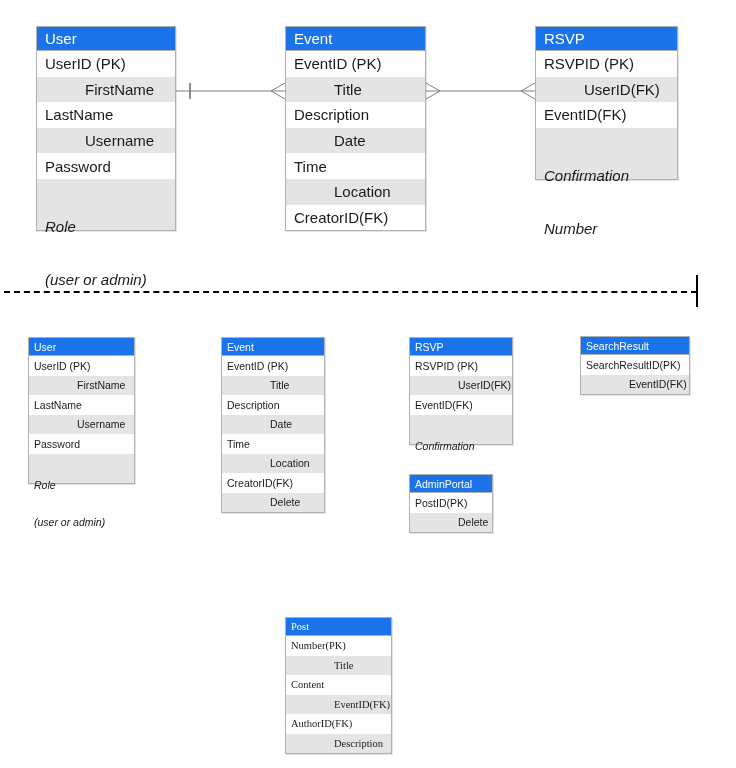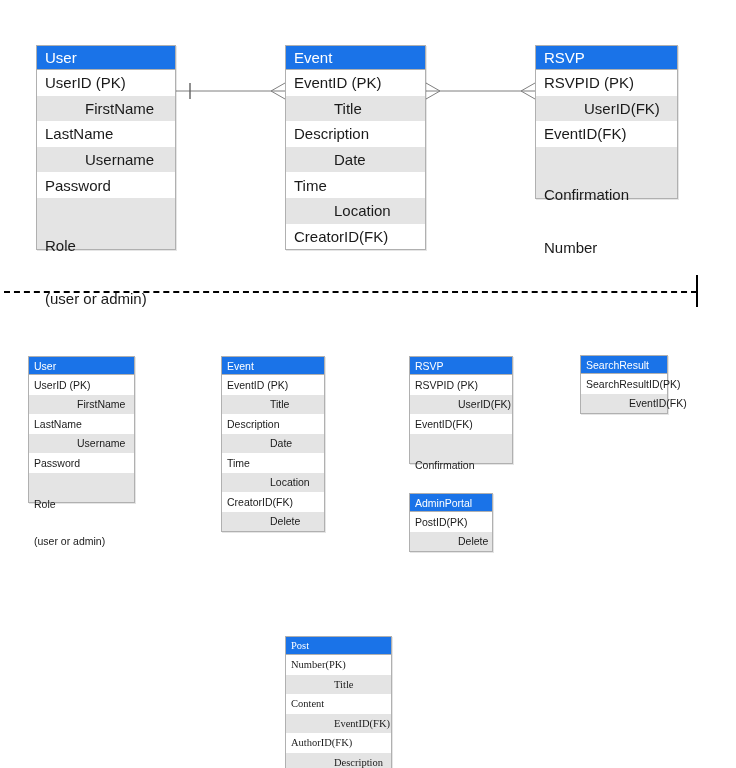--- a/index.html
+++ b/index.html
@@ -20,21 +20,20 @@
     width: 736px;
     height: 768px;
   }
   
   .entity {
     position: absolute;
     box-sizing: border-box;
     border: 1px solid #b0b0b0;
     background: #a21caf;
     box-shadow: 1px 1px 0 rgba(0,0,0,0.10);
-    margin-top: 19px;
   }
   .entity .hdr {
     box-sizing: border-box;
     background: #1a73e8;
     color: #ffffff;
     font-weight: normal;
     display: flex;
     align-items: center;
     border-bottom: 1px solid #b0b0b0;
     white-space: nowrap;
@@ -47,20 +46,21 @@
     white-space: pre;
     background: #ffffff;
   }
   .entity .row.alt {
     background: #e4e4e4;
     padding-left: 48px;
   }
   .entity .row.tall {
     line-height: 1.18;
     display: block;
+    font-style: italic;
   }
 
   
   .big .hdr {
     height: 24px;
     font-size: 15px;
     padding: 0 8px;
   }
   .big .row {
     height: 25.6px;
@@ -97,21 +97,21 @@
   
   #ent-user-top   { left: 36px;  top: 26px;  width: 140px; }
   #ent-event-top  { left: 285px; top: 26px;  width: 141px; }
   #ent-rsvp-top   { left: 535px; top: 26px;  width: 143px; }
 
   
   #ent-user-bot        { left: 28px;  top: 337px; width: 107px; }
   #ent-event-bot       { left: 221px; top: 337px; width: 104px; }
   #ent-rsvp-bot        { left: 409px; top: 337px; width: 104px; }
   #ent-adminportal-bot { left: 409px; top: 474px; width: 84px; }
-  #ent-searchresult-bot{ left: 580px; top: 336px; width: 88px; }
+  #ent-searchresult-bot{ left: 580px; top: 336px; width: 110px; }
   #ent-post-bot        { left: 285px; top: 617px; width: 107px; font-family: Liberation Serif, serif; }
 
   
   #divider {
     position: absolute;
     left: 4px;
     top: 291px;
     width: 693px;
     height: 0;
     border-top: 2px dashed #000000;

